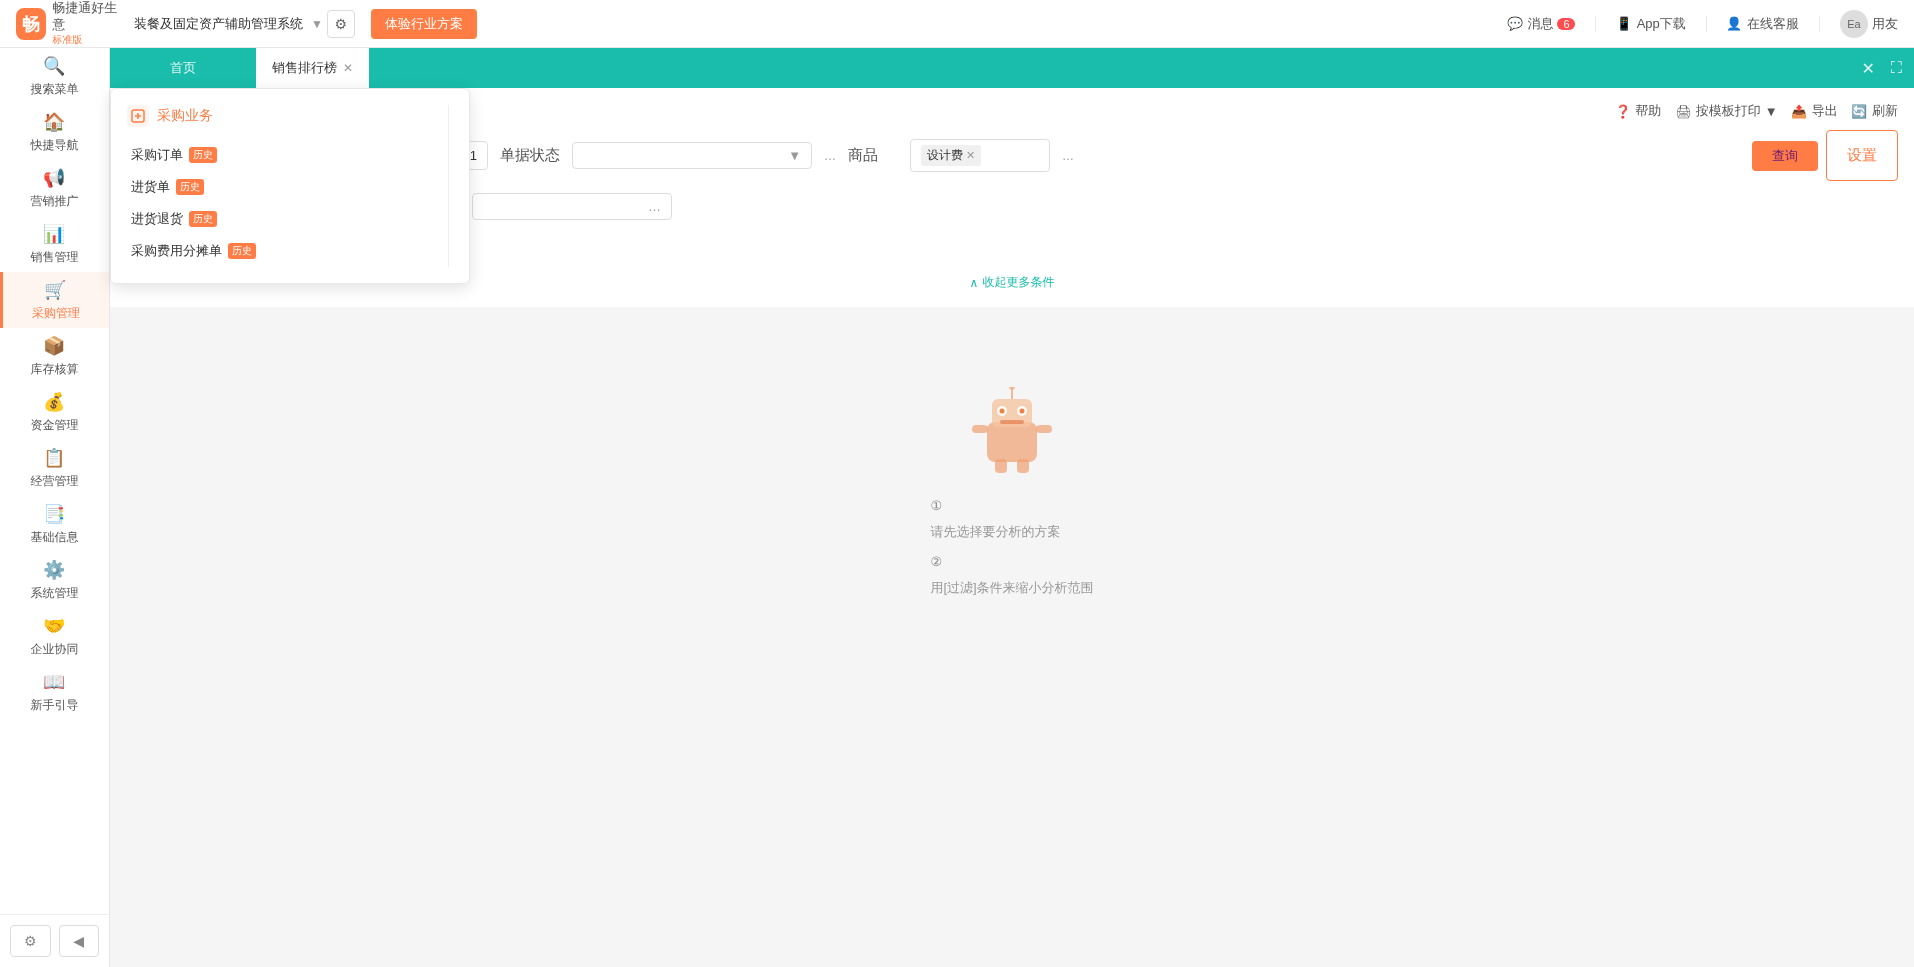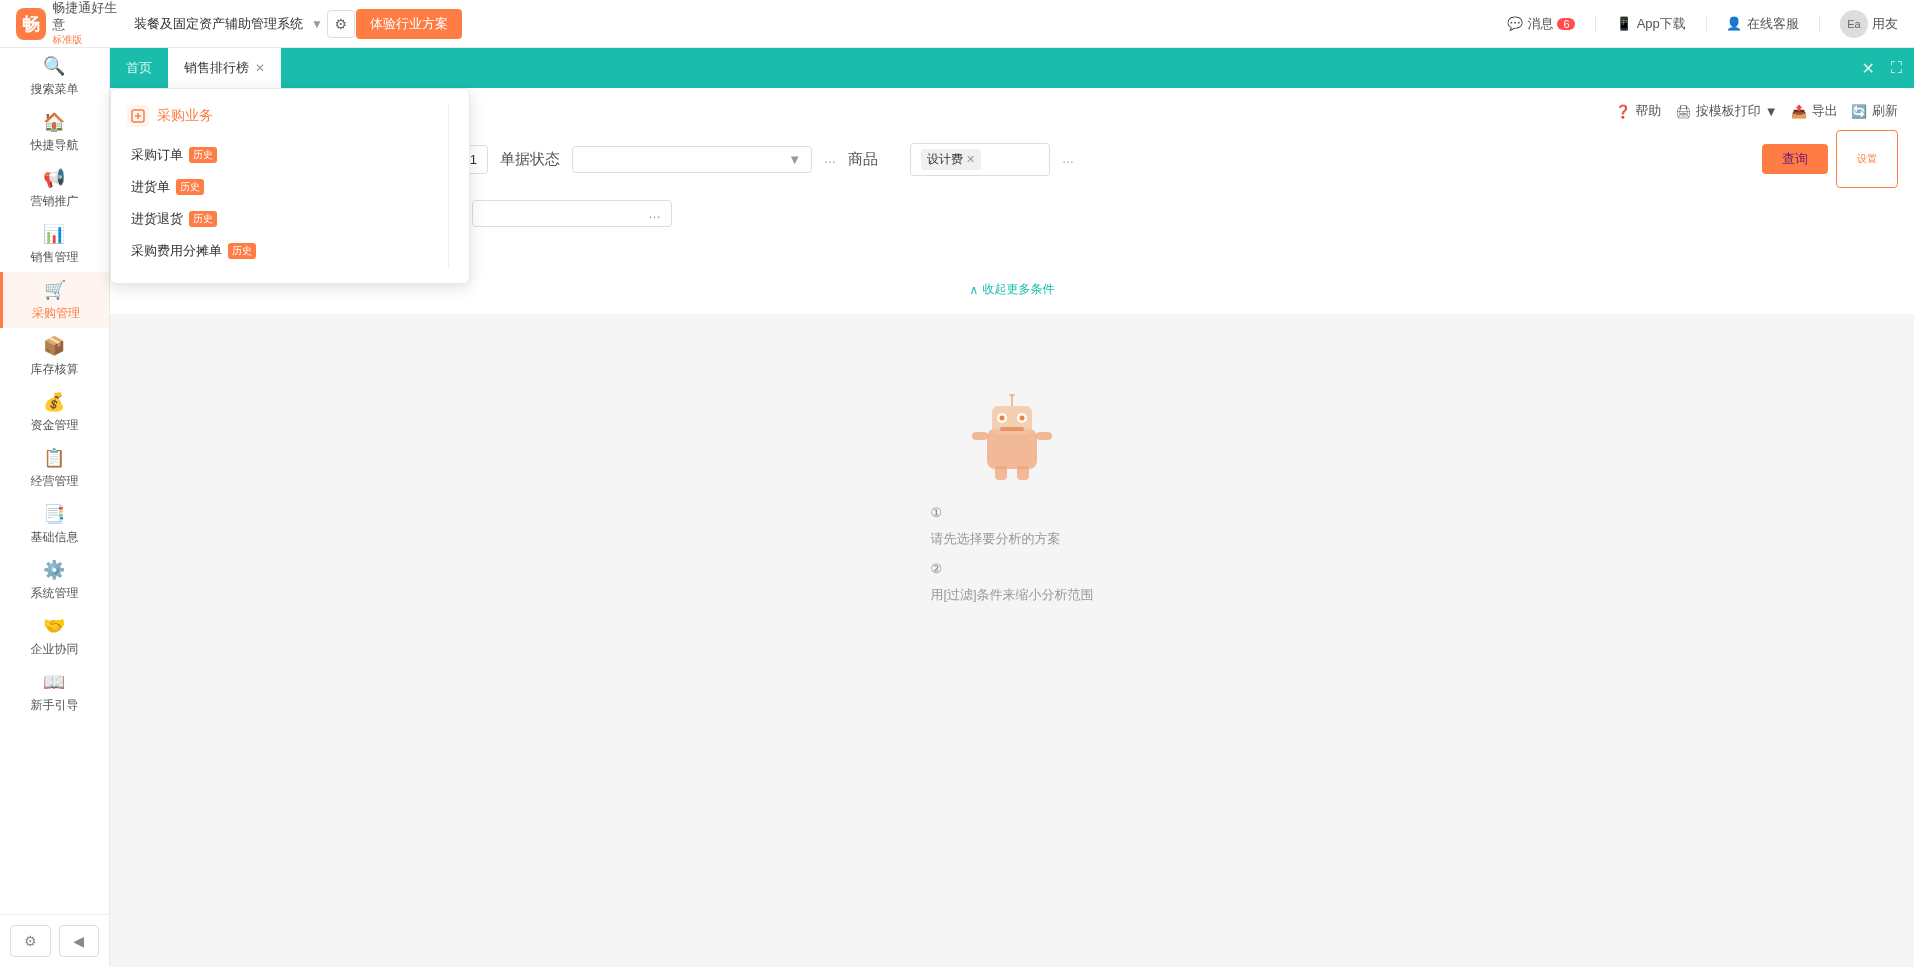--- a/index.html
+++ b/index.html
@@ -40,21 +40,21 @@
     .gear-btn {
       width: 28px; height: 28px;
       border: 1px solid #ddd; border-radius: 4px;
       display: flex; align-items: center; justify-content: center;
       cursor: pointer; color: #666; font-size: 14px; margin-left: 4px;
     }
     .industry-btn {
       background: #ff7d45; color: #fff;
       border: none; border-radius: 4px;
       padding: 6px 14px; font-size: 13px;
-      cursor: pointer; margin-left: 1px;
+      cursor: pointer; margin-left: 16px;
     }
     .top-right {
       margin-left: auto;
       display: flex; align-items: center; gap: 20px;
       color: #555; font-size: 13px;
     }
     .top-right-item {
       display: flex; align-items: center; gap: 4px;
       cursor: pointer;
     }
@@ -113,20 +113,21 @@
       background: #1ABCAB;
       display: flex;
       align-items: stretch;
       z-index: 80;
     }
     .tab {
       display: flex; align-items: center;
       padding: 0 16px; gap: 6px;
       cursor: pointer; color: rgba(255,255,255,0.85);
       font-size: 13px;
+      margin-left: 44px;
     }
     .tab.active {
       background: #fff;
       color: #333;
     }
     .tab-close {
       font-size: 12px; color: #999;
       cursor: pointer;
     }
     .tab-bar-right {
@@ -187,21 +188,21 @@
       margin-left: auto;
     }
     .btn-query {
       background: #ff7d45; color: #701a75;
       border: none; border-radius: 4px;
       padding: 6px 20px; font-size: 13px; cursor: pointer;
     }
     .btn-set {
       background: #fff; color: #ff7d45;
       border: 1px solid #ff7d45; border-radius: 4px;
-      padding: 21px 20px; font-size: 10px; cursor: pointer;
+      padding: 15px 20px; font-size: 15px; cursor: pointer;
     }
     .toolbar-actions {
       display: flex; align-items: center; gap: 14px;
       margin-bottom: 10px; justify-content: flex-end;
     }
     .toolbar-action {
       display: flex; align-items: center; gap: 4px;
       color: #555; font-size: 13px; cursor: pointer;
     }
     .collapse-bar {

